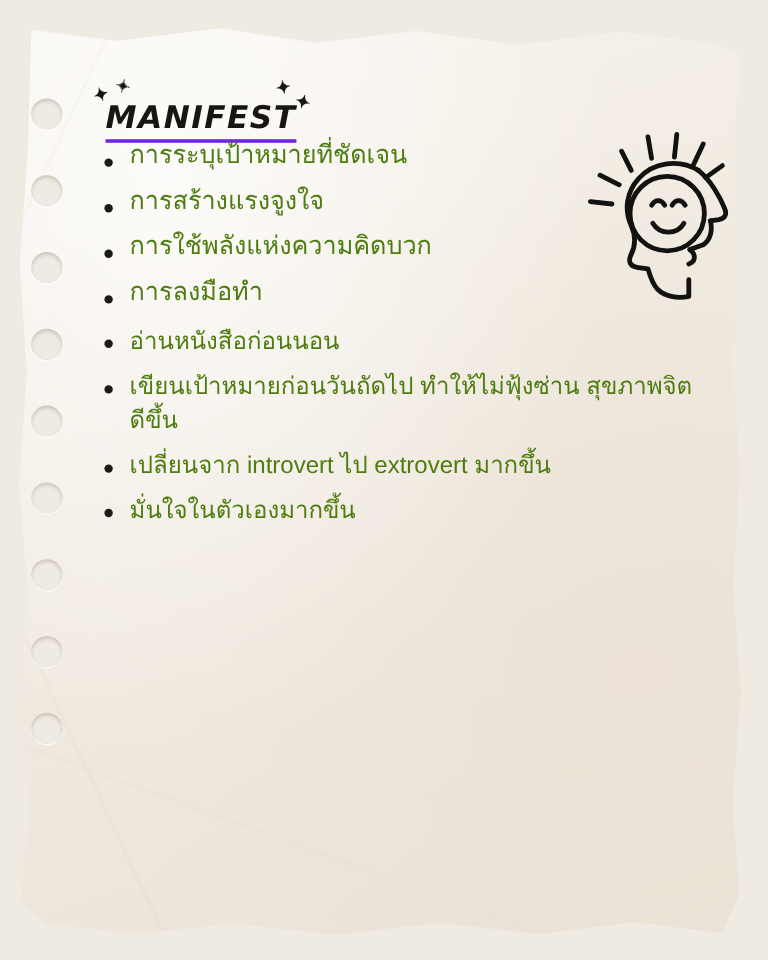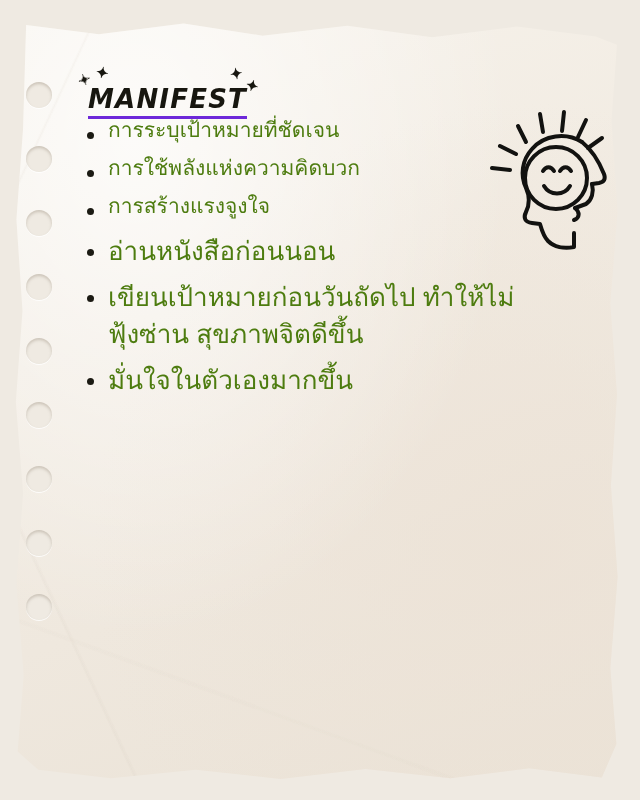--- a/index.html
+++ b/index.html
@@ -160,21 +160,21 @@
     font-weight: bold;
     font-size: 27px;
     color: #17160f;
   }
 
   .list-two {
     margin-top: 22px;
     width: 500px;
   }
   .list-two li {
-    font-size: 26px;
+    font-size: 20px;
     line-height: 1.42;
     margin-bottom: 9px;
   }
   .underline {
     text-decoration: underline;
     text-underline-offset: 3px;
   }
 
   
   .illus {
@@ -212,28 +212,30 @@
         <span class="spark s1">✦</span>
         <span class="spark s2">✦</span>
         <span class="spark s3">✦</span>
         <span class="spark s4">✦</span>
         <span class="manifest">MANIFEST</span>
       </span>
     </div>
 
     <ul class="bullets list-one">
       <li>การระบุเป้าหมายที่ชัดเจน</li>
+      <li>การสร้างแรงจูงใจ</li>
       <li>การใช้พลังแห่งความคิดบวก</li>
-      <li>การสร้างแรงจูงใจ</li>
+      <li>การลงมือทำ</li>
     </ul>
 
 
     <ul class="bullets list-two">
       <li>อ่านหนังสือก่อนนอน</li>
       <li>เขียนเป้าหมายก่อนวันถัดไป ทำให้ไม่ฟุ้งซ่าน สุขภาพจิตดีขึ้น</li>
+      <li>เปลี่ยนจาก introvert ไป extrovert มากขึ้น</li>
       <li>มั่นใจในตัวเองมากขึ้น</li>
     </ul>
 
   </div>
 
   <div class="illus">
     <svg viewBox="0 0 148 152" width="148" height="152" fill="none" stroke="#121210" stroke-width="4" stroke-linecap="round" stroke-linejoin="round">
 
       <path d="M36 18 L44 34"></path>
       <path d="M58 6 L61 24"></path>

